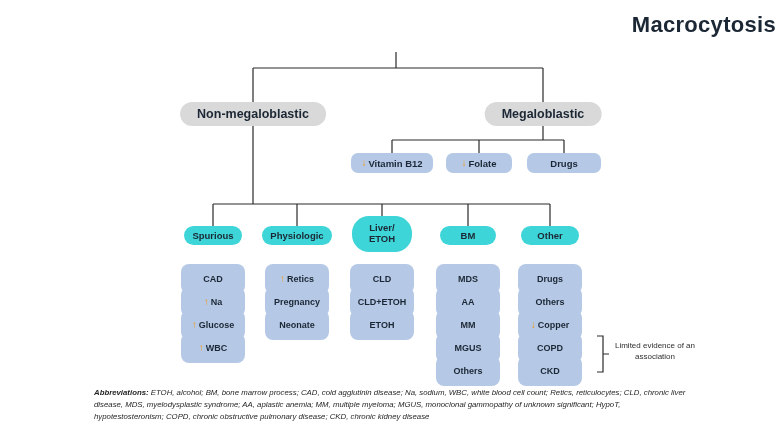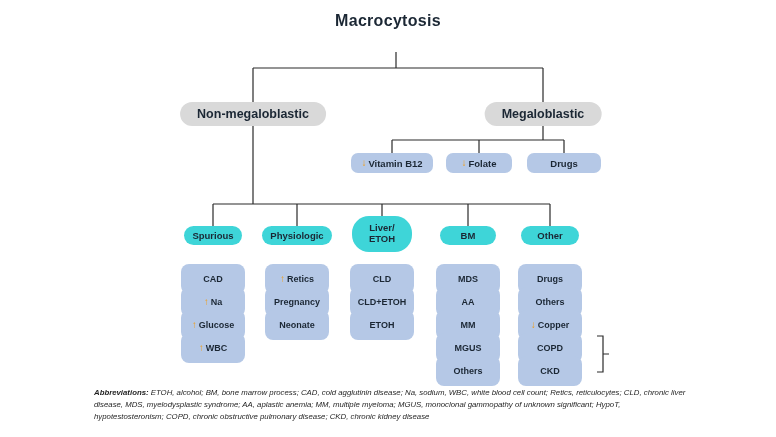--- a/index.html
+++ b/index.html
@@ -1,21 +1,21 @@
 <!DOCTYPE html>
 <html><head>
 <meta charset="utf-8">
 <style>
   * { margin:0; padding:0; box-sizing:border-box; }
   html,body { width:776px; height:437px; background:#ffffff;
     font-family:"Liberation Sans","DejaVu Sans",sans-serif; }
   #canvas { position:relative; width:776px; height:437px; background:#fff; overflow:hidden; }
 
-  .title { position:absolute; top:12px; left:0; width:100%; text-align:center;
-    font-size:16px; font-weight:bold; color:#1b2734; letter-spacing:.3px; }
+  .title { position:absolute; top:12px; left:0; width:100%; text-align:right;
+    font-size:22px; font-weight:bold; color:#1b2734; letter-spacing:.3px; }
 
   svg.lines { position:absolute; left:0; top:0; pointer-events:none; }
 
   .pill { position:absolute; transform:translateX(-50%); display:flex; align-items:center;
     justify-content:center; font-weight:bold; color:#1b2734; white-space:nowrap; }
   .gray   { height:24px; background:#d9d9d9; border-radius:13px; font-size:12.5px; padding:0 17px; }
   .mchild { height:20px; background:#b5c8e6; border-radius:7px; font-size:9.5px; gap:2px; }
   .cyan   { height:19px; background:#3ed5d8; border-radius:10px; font-size:9.5px; }
   .cyan.tall { height:36px; border-radius:17px; flex-direction:column; line-height:1.12; }
   .blue   { height:30px; background:#b5c8e6; border-radius:8px; font-size:9px; gap:2px;justify-content:center; }
@@ -142,16 +142,17 @@
     <span class="arrow">↓</span>
     <span>Copper</span>
   </div>
   <div class="pill blue" style="left:550px;top:333px;width:64px">
     <span>COPD</span>
   </div>
   <div class="pill blue" style="left:550px;top:356px;width:64px">
     <span>CKD</span>
   </div>
 
+  <div class="note">Limited evidence of an association</div>
 
   <div class="abbr"><b>Abbreviations:</b><span> ETOH, alcohol; BM, bone marrow process; CAD, cold agglutinin disease; Na, sodium, WBC, white blood cell count; Retics, reticulocytes; CLD, chronic liver disease, MDS, myelodysplastic syndrome; AA, aplastic anemia; MM, multiple myeloma; MGUS, monoclonal gammopathy of unknown significant; HypoT, hypotestosteronism; COPD, chronic obstructive pulmonary disease; CKD, chronic kidney disease</span></div>
 
 </div>
 
 </body></html>

